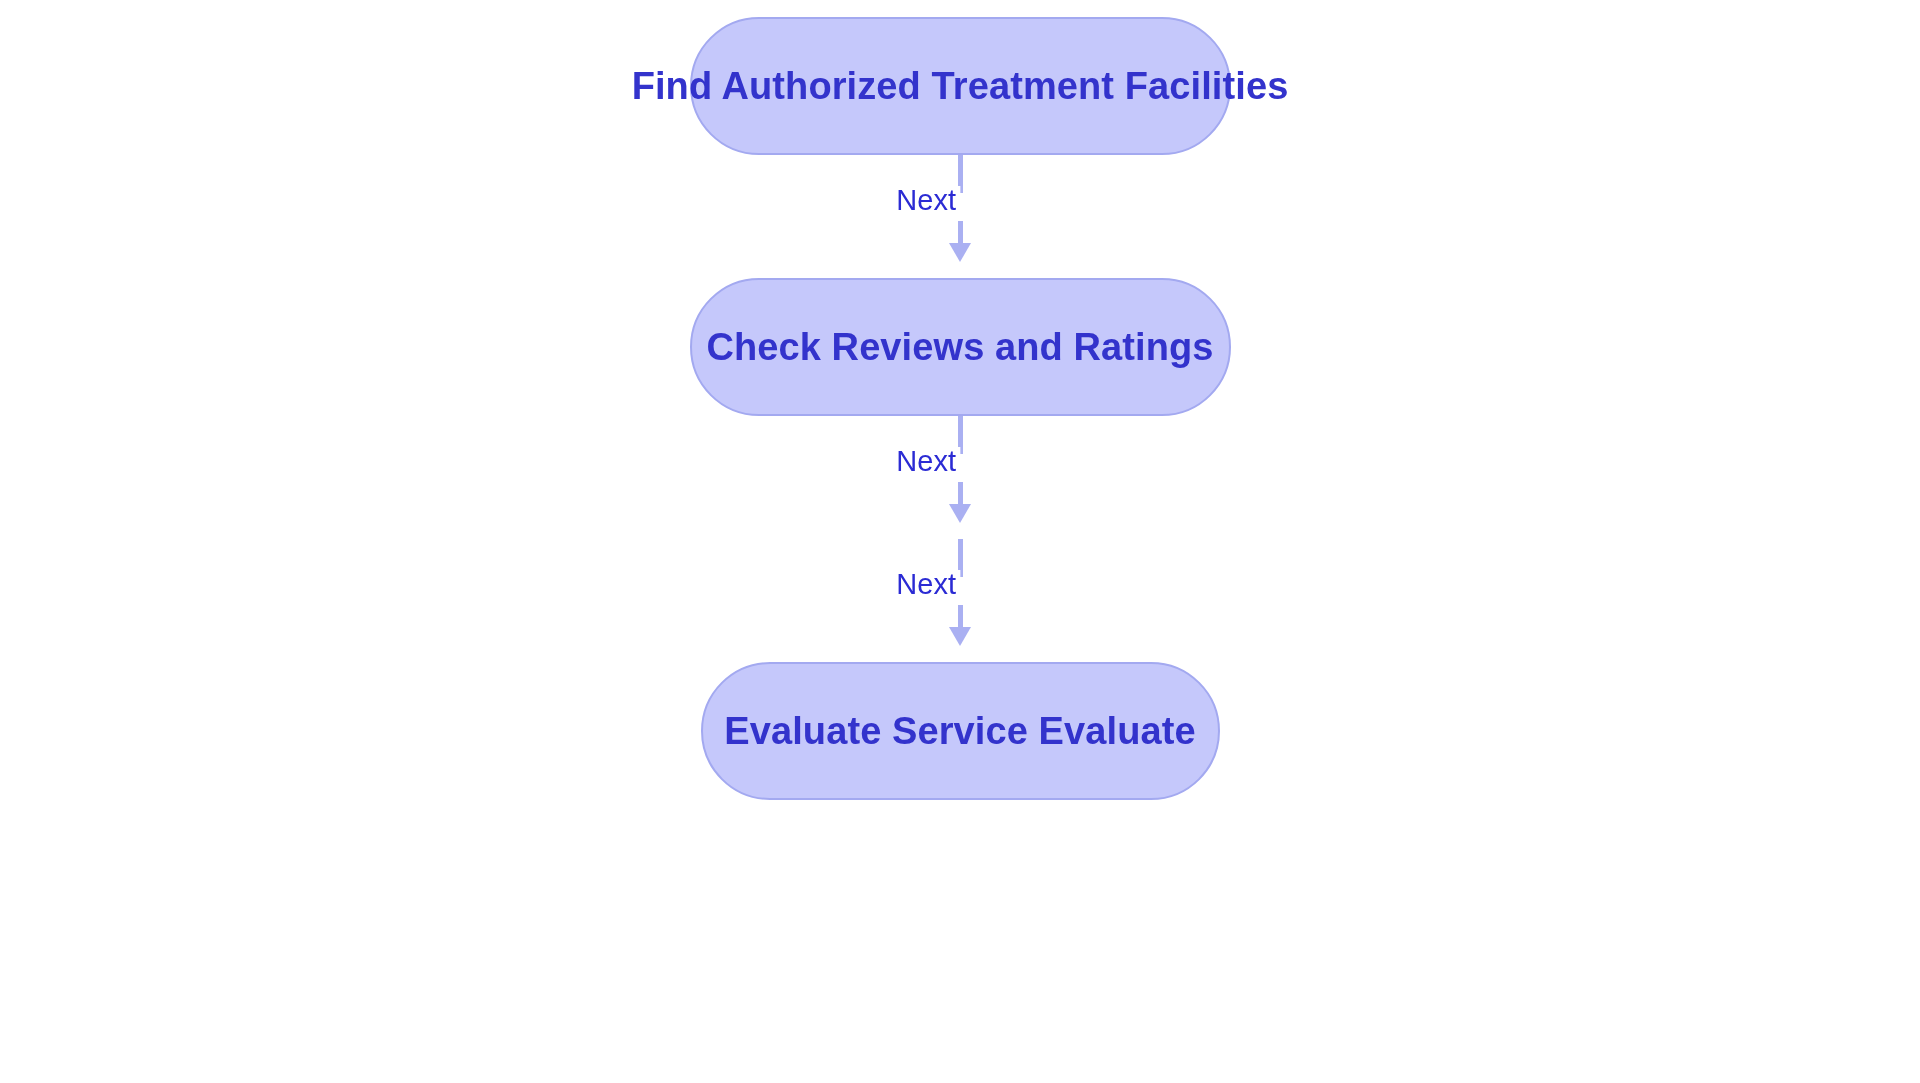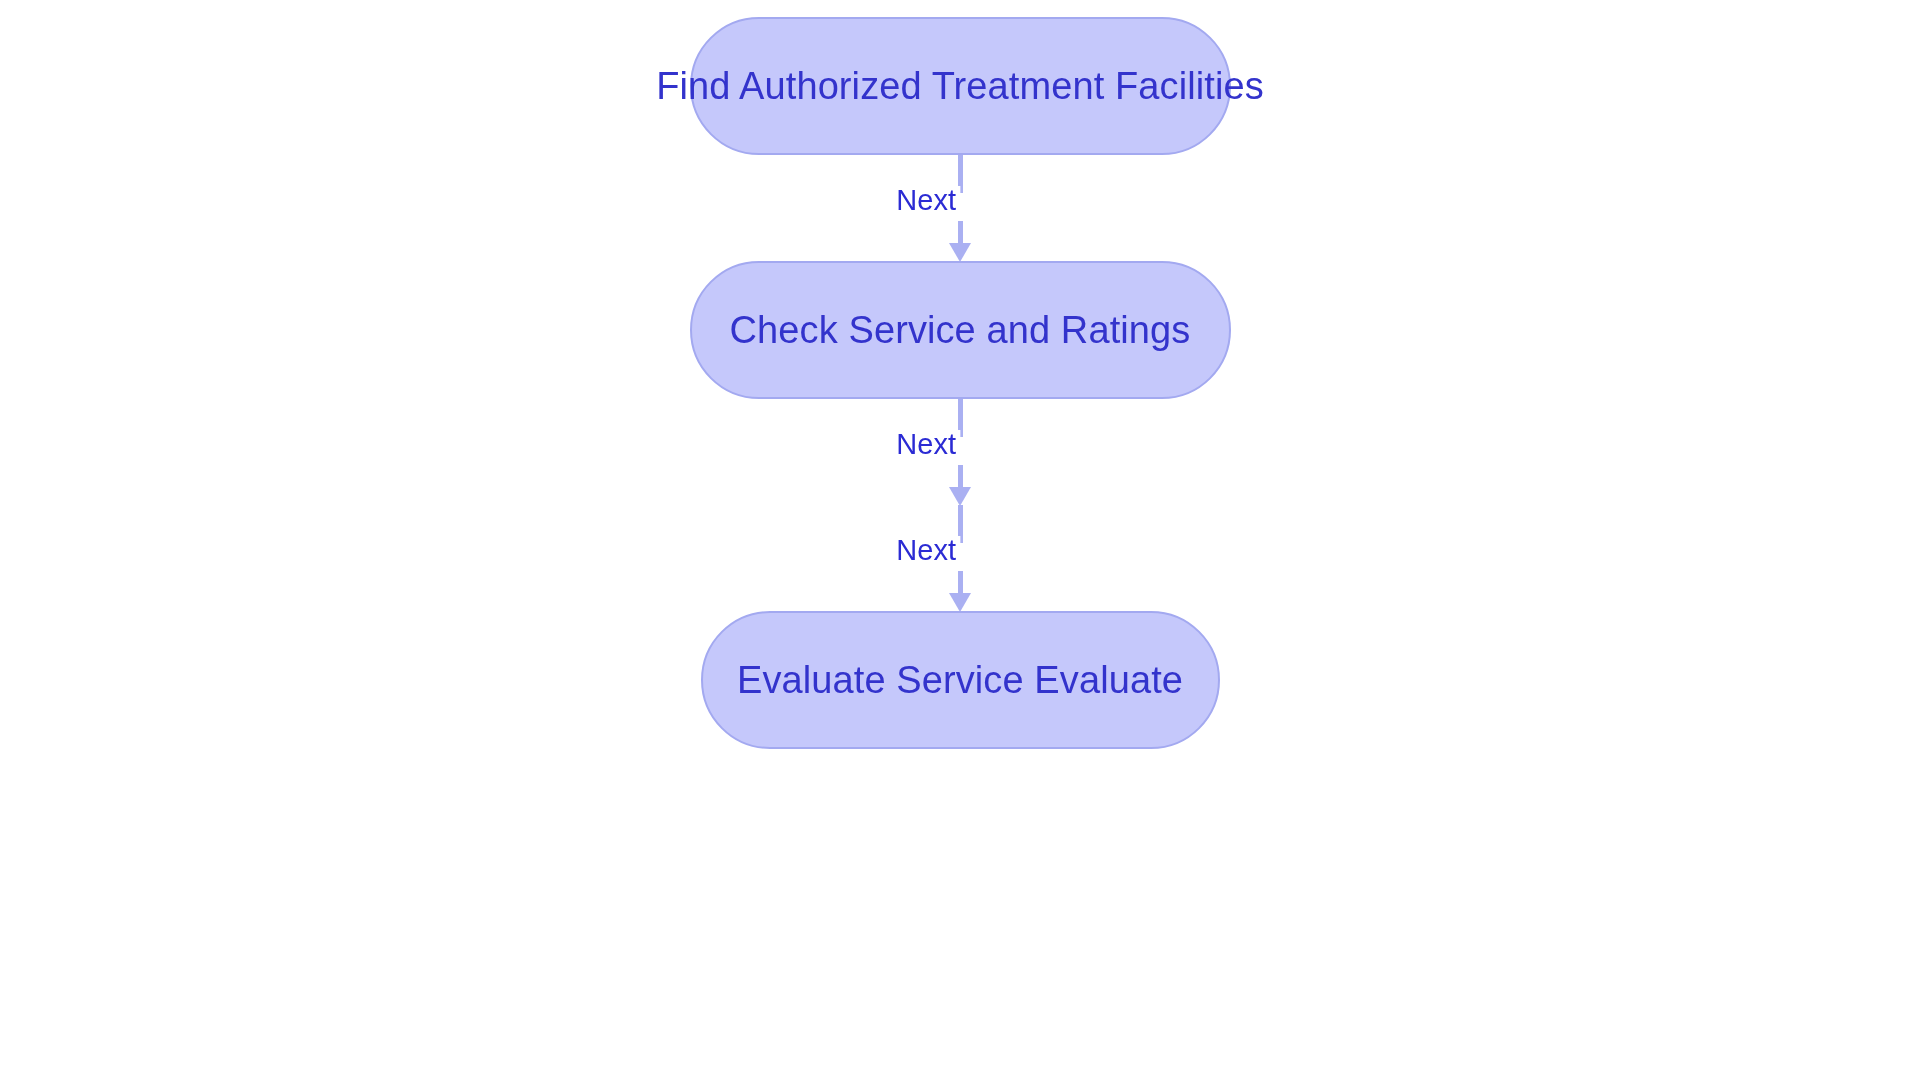--- a/index.html
+++ b/index.html
@@ -38,39 +38,39 @@
     border-radius: 69px;
     background: #c5c8fb;
     display: flex;
     align-items: center;
     justify-content: center;
     flex: none;
   }
   .node-label {
     color: #3333cc;
     font-size: 38px;
-    font-weight: 400;
+    font-weight: 700;
     letter-spacing: 0.1px;
     line-height: 1;
     white-space: nowrap;
     text-align: center;
   }
   .node-1 { width: 541px; }
   .node-2 { width: 541px; }
   .node-3 { width: 371px; }
   .node-4 { width: 519px; }
 
   
   .node-1 { margin-top: 17px; }
 
   
   .connector {
     position: relative;
     width: 200px;
-    height: 106px;
+    height: 123px;
     flex: none;
     display: block;
   }
   .conn-line-top,
   .conn-line-bottom {
     position: absolute;
     left: 50%;
     width: 5px;
     margin-left: -2px;
     background: #aab0f2;
@@ -119,21 +119,21 @@
     </div>
 
     <div class="connector">
       <div class="conn-line-top"></div>
       <span class="conn-label">Next</span>
       <div class="conn-line-bottom"></div>
       <div class="conn-arrow"></div>
     </div>
 
     <div class="node node-2">
-      <span class="node-label">Check Service and Ratings</span>
+      <span class="node-label">Check Reviews and Ratings</span>
     </div>
 
     <div class="connector">
       <div class="conn-line-top"></div>
       <span class="conn-label">Next</span>
       <div class="conn-line-bottom"></div>
       <div class="conn-arrow"></div>
     </div>
 
 

